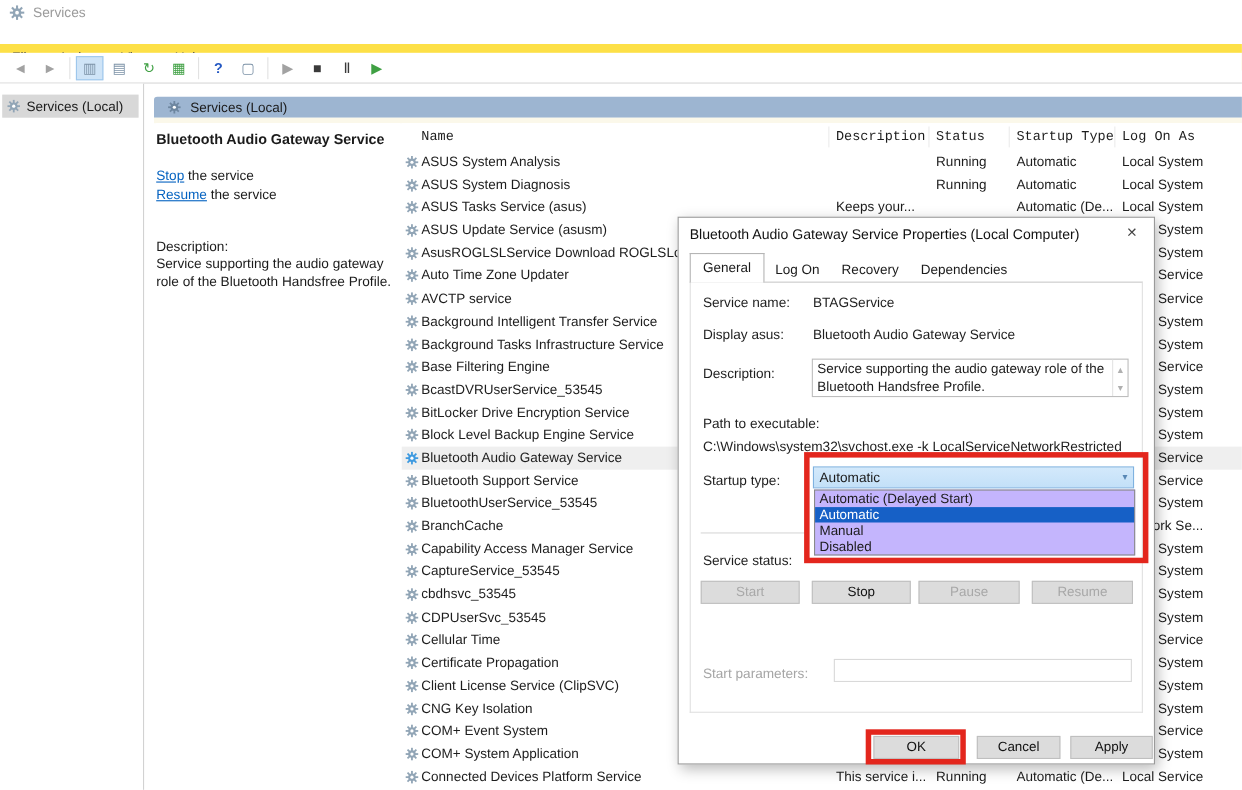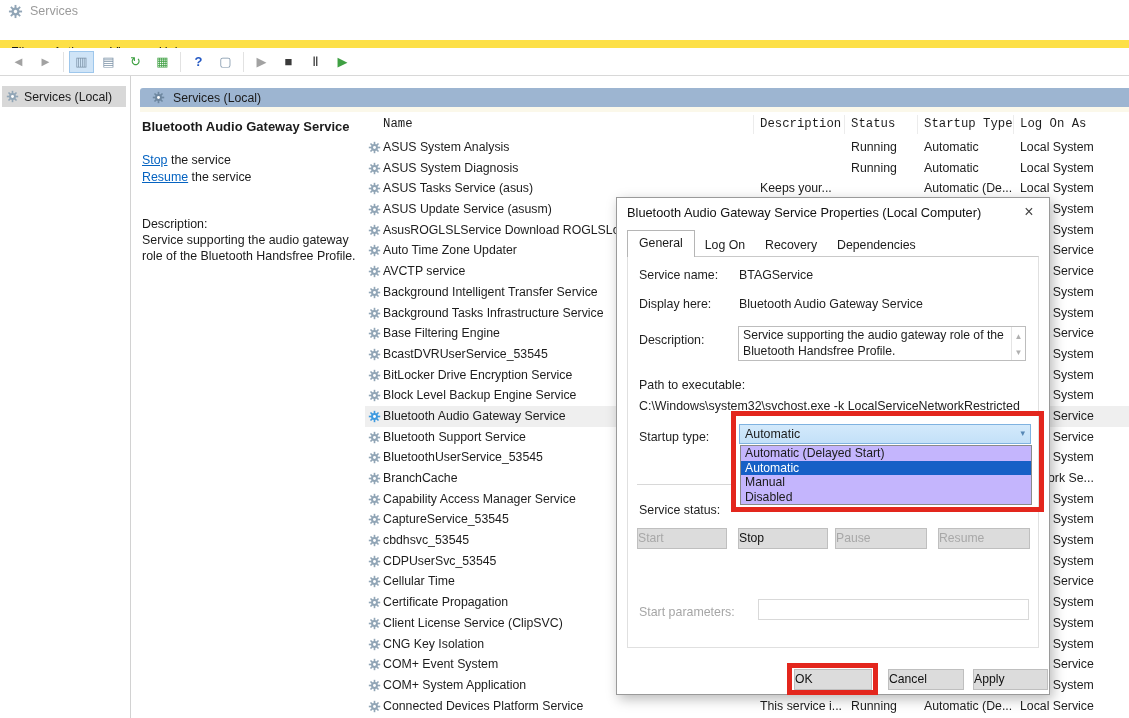--- a/index.html
+++ b/index.html
@@ -80,21 +80,21 @@
                  font-size:8px; color:#b0b0b0; padding:2px 0; }
   .combo { position:absolute; left:122px; top:226px; width:292px; height:20px;
            background:linear-gradient(#d3e9fb,#c3e0f8); border:1px solid #7fb2e0;
            display:flex; align-items:center; padding-left:5px; }
   .combo-arrow { position:absolute; right:5px; top:3px; font-size:9px; color:#5787b5; }
   .droplist { position:absolute; left:123px; top:247px; width:292px; height:60px; background:#c4b5fd;
               border:1px solid #8a8a8a; z-index:12; }
   .drop-item { height:14.6px; line-height:14.6px; padding-left:4px; font-size:12.2px; white-space:nowrap; }
   .drop-item.selected { background:#1660c6; color:#fff; }
   .sepline { position:absolute; left:20px; top:286px; width:95px; height:1px; background:#d8d8d8; }
-  .btn { position:absolute; height:21px; background:#dcdcdc; border:1px solid #bfbfbf; 
+  .btn { position:absolute; height:21px; background:#dcdcdc; border:1px solid #bfbfbf; text-align:center;
          line-height:19px; font-size:12.2px; color:#111; }
   .btn.disabled { color:#a8a8a8; }
   .hint { position:absolute; left:20px; top:360px; width:402px; line-height:15.5px; }
   .params-label { color:#a6a6a6; }
   .params-box { position:absolute; left:141px; top:401px; width:271px; height:21px; border:1px solid #d9d9d9;
                 background:#fff; }
   .annotation { position:absolute; border:5px solid #e3261d; z-index:20; }
   .anno-dropdown { left:114px; top:213px; width:313px; height:101px; }
   .anno-ok { left:170px; top:465px; width:91px; height:32px; }
 </style>
@@ -742,21 +742,21 @@
     <span class="tab active">General</span>
     <span class="tab">Log On</span>
     <span class="tab">Recovery</span>
     <span class="tab">Dependencies</span>
   </div>
   <div class="tabpane"></div>
 
   <span class="dlg-label" style="left:22px;top:70px">Service name:</span>
   <span class="dlg-value" style="left:122px;top:70px">BTAGService</span>
 
-  <span class="dlg-label" style="left:22px;top:99px">Display here:</span>
+  <span class="dlg-label" style="left:22px;top:99px">Display asus:</span>
   <span class="dlg-value" style="left:122px;top:99px">Bluetooth Audio Gateway Service</span>
 
   <span class="dlg-label" style="left:22px;top:135px">Description:</span>
   <div class="desc-box">
     <span>Service supporting the audio gateway role of the Bluetooth Handsfree Profile.</span>
     <span class="desc-scroll">
         <span>▲</span>
         <span>▼</span>
       </span>
   </div>

